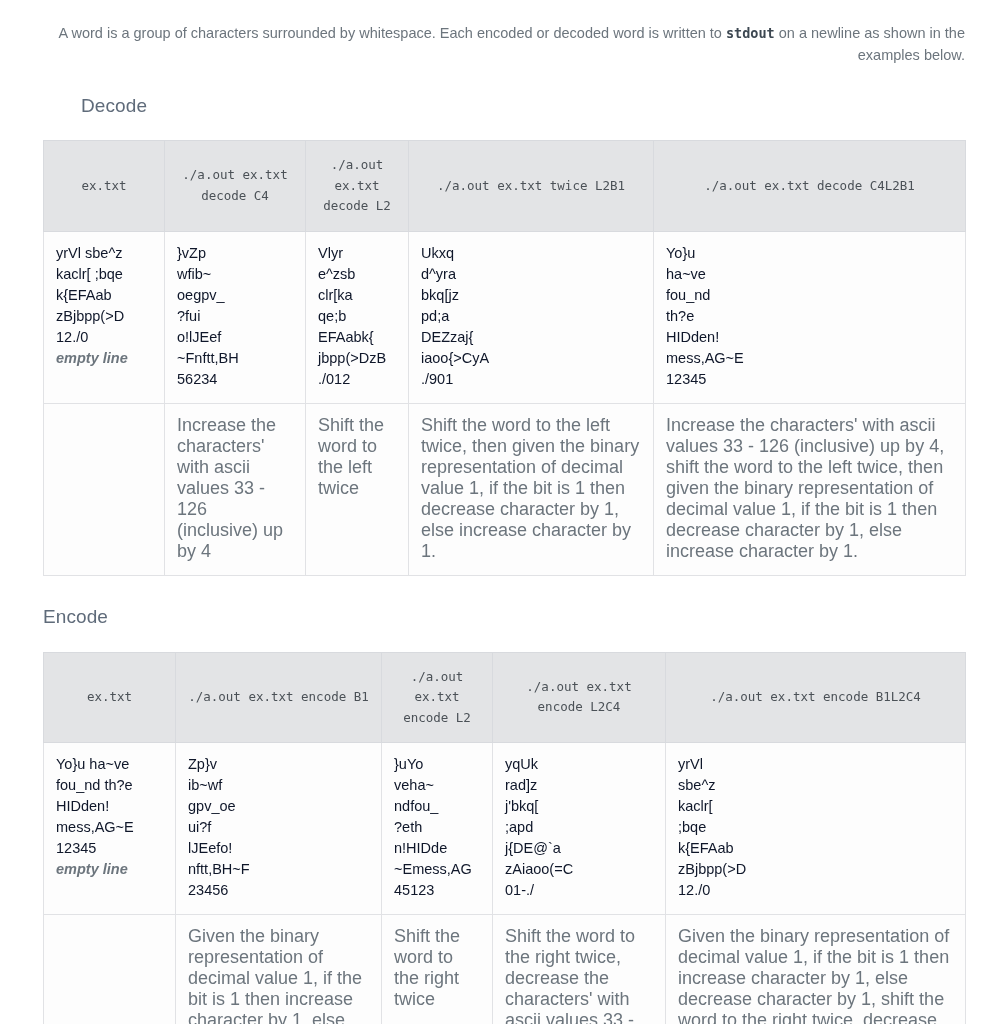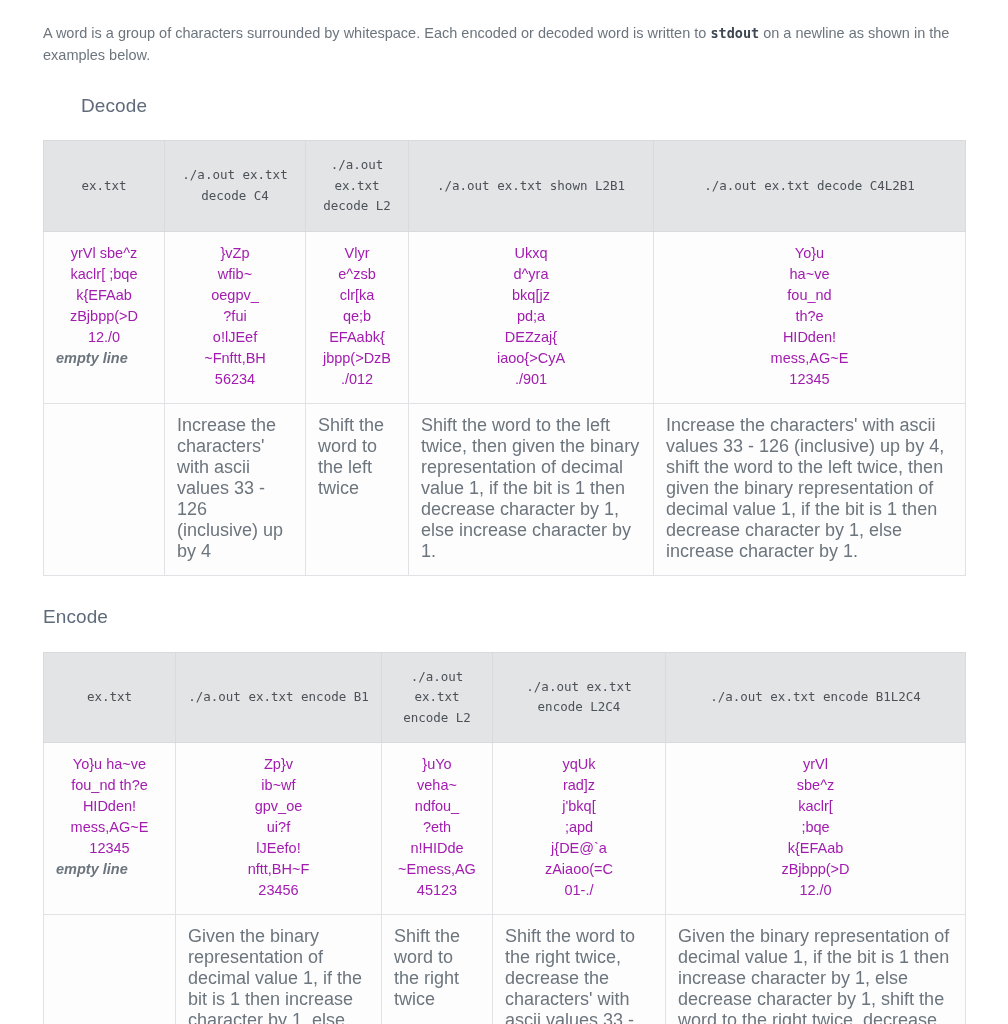--- a/index.html
+++ b/index.html
@@ -39,20 +39,21 @@
     line-height: 24px;
     letter-spacing: 0.1px;
   }
 
   .intro {
     font-size: 14.5px;
     line-height: 21.5px;
     color: #6c757d;
     margin: 0;
     max-width: 922px;
+    text-align: right;
   }
   code.inline-code {
     font-family: "DejaVu Sans Mono", monospace;
     font-size: 13.5px;
     font-weight: bold;
     color: #3d4852;
   }
 
   table.ex-table {
     border-collapse: collapse;
@@ -84,22 +85,21 @@
   }
   table.ex-table td.empty-cell {
     background: #fdfdfd;
   }
   .code-lines {
     white-space: pre-wrap;
     word-break: break-word;
     font-family: "Liberation Sans", sans-serif;
     font-size: 14.5px;
     line-height: 21px;
-    color: #a21caf;
-    text-align: center;
+    color: #0f172a;
   }
   .empty-line {
     font-style: italic;
     font-weight: bold;
   }
   .desc {
     font-size: 18px;
     line-height: 21px;
     color: #6c757d;
   }
@@ -148,21 +148,21 @@
           <col class="c1">
           <col class="c2">
           <col class="c3">
           <col class="c4">
       </colgroup>
       <thead>
         <tr>
           <th>ex.txt</th>
           <th>./a.out ex.txt decode C4</th>
           <th>./a.out ex.txt decode L2</th>
-          <th>./a.out ex.txt shown L2B1</th>
+          <th>./a.out ex.txt twice L2B1</th>
           <th>./a.out ex.txt decode C4L2B1</th>
         </tr>
       </thead>
       <tbody>
         <tr>
           <td>
             <div class="code-lines">yrVl sbe^z
 kaclr[ ;bqe
 k{EFAab
 zBjbpp(&gt;D

